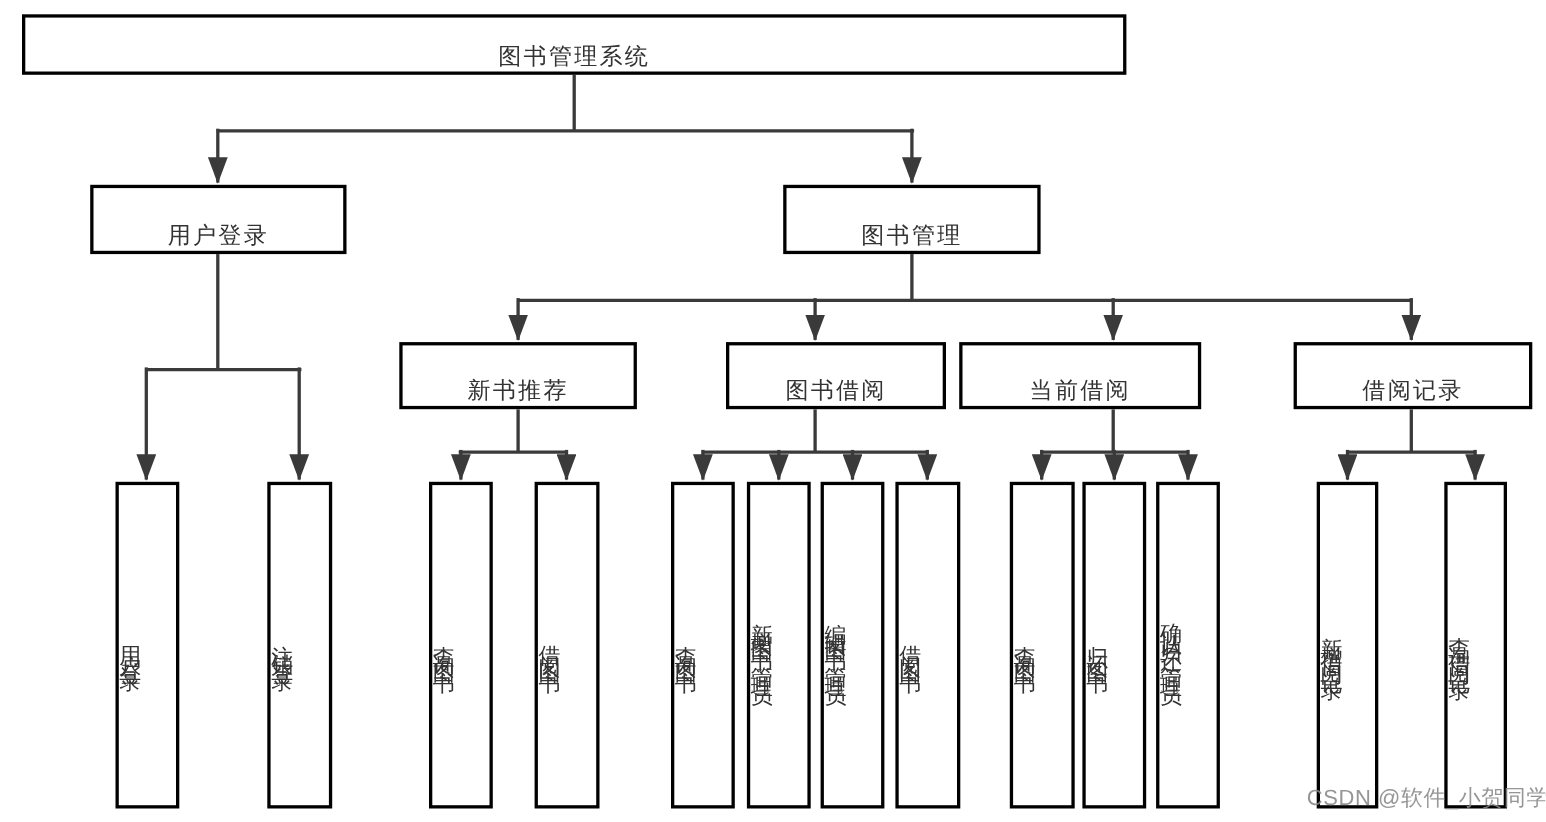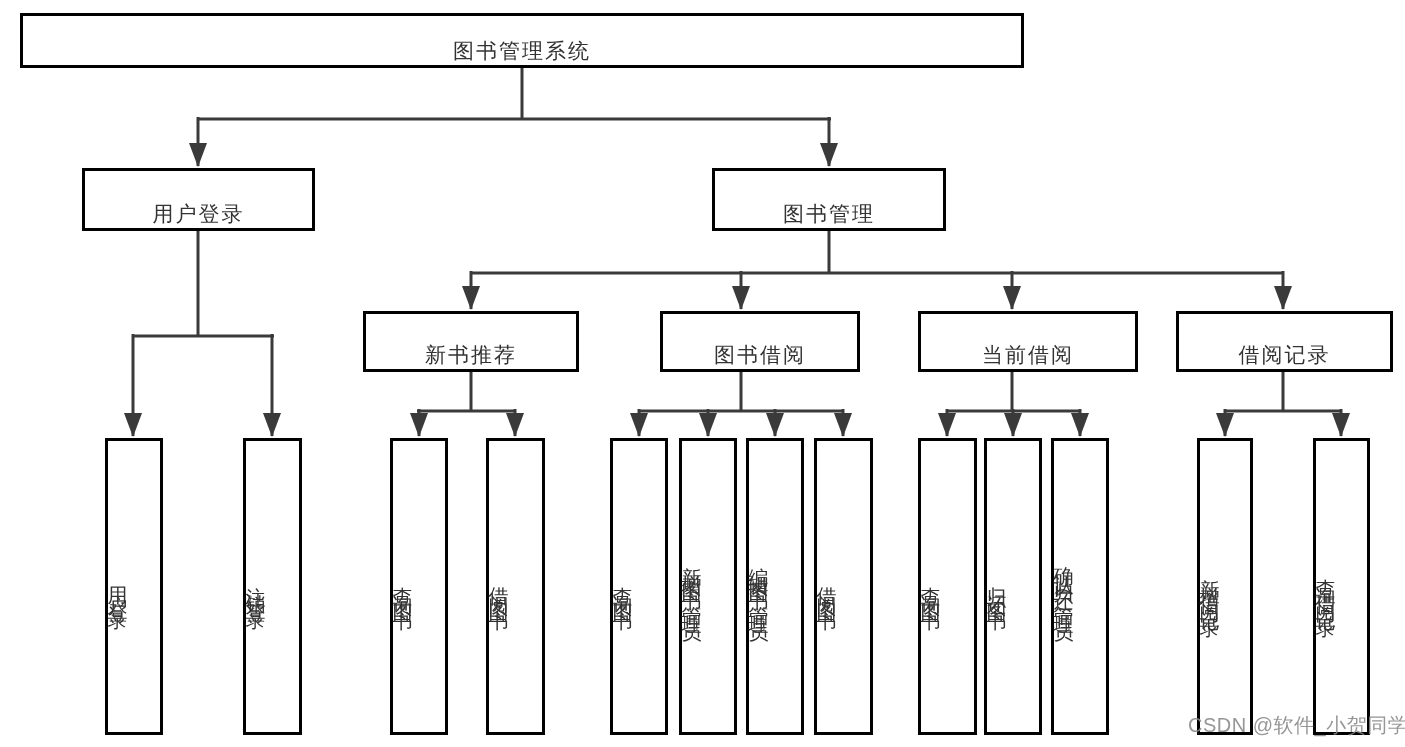--- a/index.html
+++ b/index.html
@@ -130,21 +130,21 @@
   <div class="node h-node" style="left:712px; top:168px; width:234px; height:63px;">
     <span>图书管理</span>
   </div>
 
   <div class="node h-node" style="left:363px; top:311px; width:216px; height:61px;font-family:Liberation Mono, monospace;">
     <span>新书推荐</span>
   </div>
   <div class="node h-node" style="left:633px; top:311px; width:200px; height:61px;margin-left:27px;">
     <span>图书借阅</span>
   </div>
-  <div class="node h-node" style="left:918px; top:311px; width:220px; height:61px;">
+  <div class="node h-node" style="left:872px; top:311px; width:220px; height:61px;">
     <span>当前借阅</span>
   </div>
   <div class="node h-node" style="left:1176px; top:311px; width:217px; height:61px;">
     <span>借阅记录</span>
   </div>
 
   <div class="node leaf-node" style="left:105px; width:58px;">
     <span>用户登录</span>
   </div>
   <div class="node leaf-node" style="left:243px; width:59px;">

